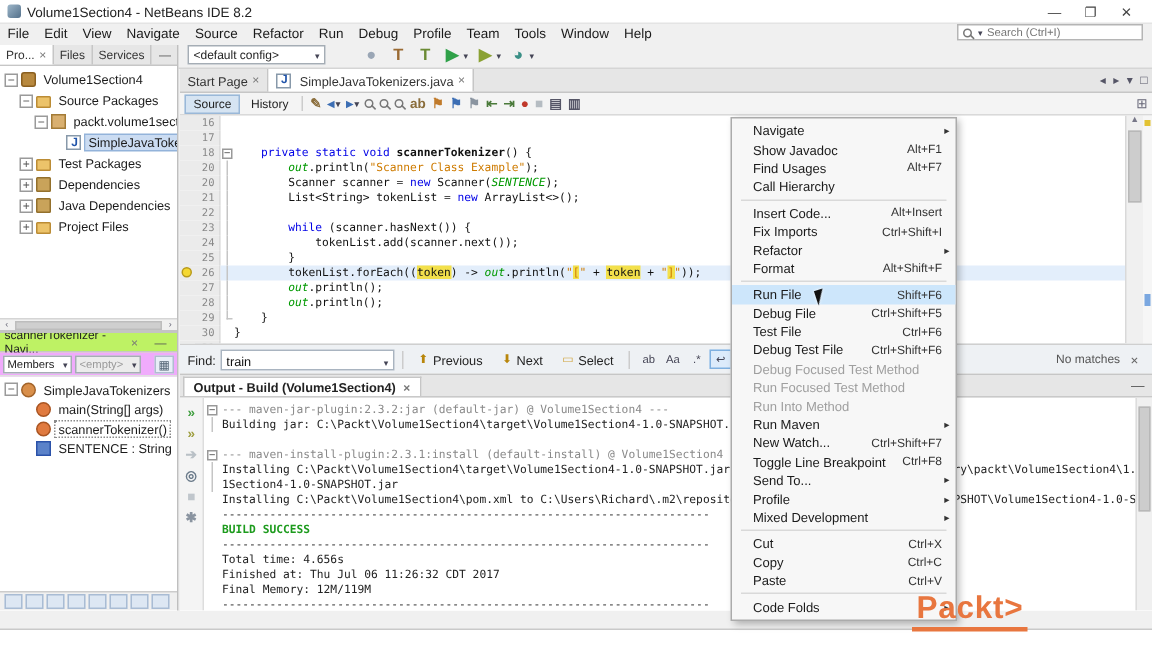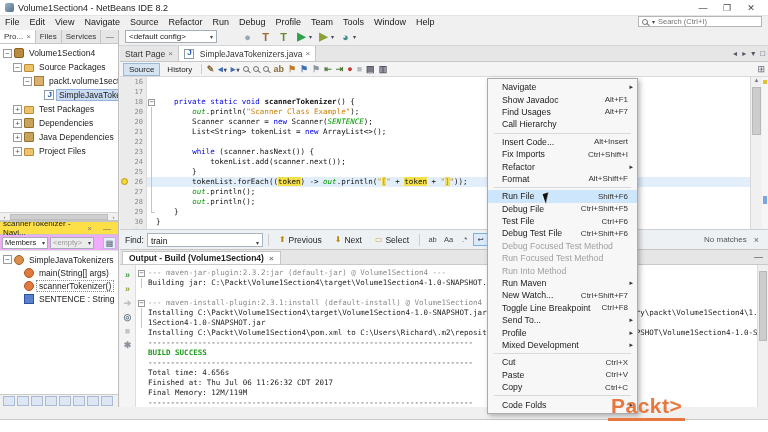--- a/index.html
+++ b/index.html
@@ -57,21 +57,21 @@
 .ti.field-static{background:#5b82c9;border:1px solid #2b52a9}
 .tl{padding:0 2px;color:#1a1a1a}
 .tree-row.sel .tl{background:#cbdcf2;outline:1px solid #93b3da}
 .tree-row.foc .tl{outline:1px dotted #8a8a8a}
 .hscroll{height:8px;background:#f0f0f0;border-top:1px solid #d5d5d5;display:flex;align-items:center;font-size:6px;color:#667}
 .hs-a{width:9px;text-align:center}
 .hs-t{flex:1;height:6px;background:#cfcfcf;border:1px solid #bdbdbd;margin:0 1px}
 
 
 .navigator{flex:1;display:flex;flex-direction:column;border-top:2px solid #c4c4c4;background:#fff;font-size:8.5px;overflow:hidden}
-.nav-title{height:13px;background:#fde047;display:flex;align-items:center;gap:7px;padding:0 3px;border-bottom:1px solid #c6c6c6;font-size:8px;color:#222}
+.nav-title{height:13px;background:#bef264;display:flex;align-items:center;gap:7px;padding:0 3px;border-bottom:1px solid #c6c6c6;font-size:8px;color:#222}
 .nav-filter{height:16px;display:flex;align-items:center;gap:2px;padding:0 2px;background:#f0abfc;border-bottom:1px solid #e0e0e0}
 .ncombo{height:12px;background:#fff;border:1px solid #a5adb5;font-size:7.5px;display:flex;align-items:center;justify-content:space-between;padding:0 2px;color:#222}
 .ncombo.dis{background:#ececec;color:#999}
 .ngrid{margin-left:auto;width:13px;height:12px;border:1px solid #b0bcd0;background:#e8eef7;color:#567;font-size:8px;text-align:center;line-height:11px}
 .ntree{flex:1;padding-top:2px;font-size:8.5px}
 .ntree .tree-row{height:13px}
 .nav-filters{height:13px;display:flex;gap:2px;padding:1px 3px;border-top:1px solid #ccc;background:#f0f0f0}
 .nf-b{width:12px;height:10px;background:#dde7f3;border:1px solid #a9bcd4}
 
 
@@ -754,27 +754,27 @@
     <div class="cm-row">
       <span class="cm-l">Mixed Development</span>
       <span class="cm-a">▸</span>
     </div>
     <div class="cm-sep"></div>
     <div class="cm-row">
       <span class="cm-l">Cut</span>
       <span class="cm-s">Ctrl+X</span>
     </div>
     <div class="cm-row">
+      <span class="cm-l">Copy</span>
+      <span class="cm-s">Ctrl+C</span>
+    </div>
+    <div class="cm-row">
       <span class="cm-l">Paste</span>
       <span class="cm-s">Ctrl+V</span>
     </div>
-    <div class="cm-row">
-      <span class="cm-l">Copy</span>
-      <span class="cm-s">Ctrl+C</span>
-    </div>
     <div class="cm-sep"></div>
     <div class="cm-row">
       <span class="cm-l">Code Folds</span>
       <span class="cm-a">▸</span>
     </div>
   </div>
 
 <div class="packt">Packt&gt;</div>
 
 </body></html>

